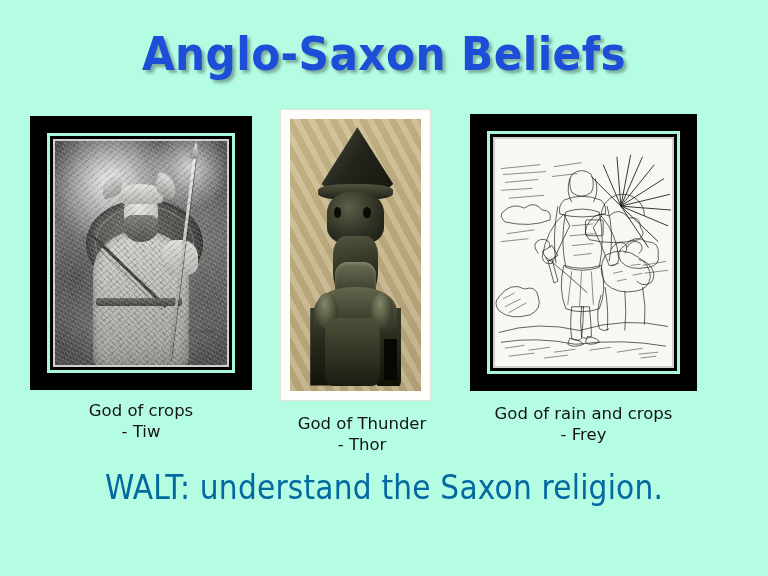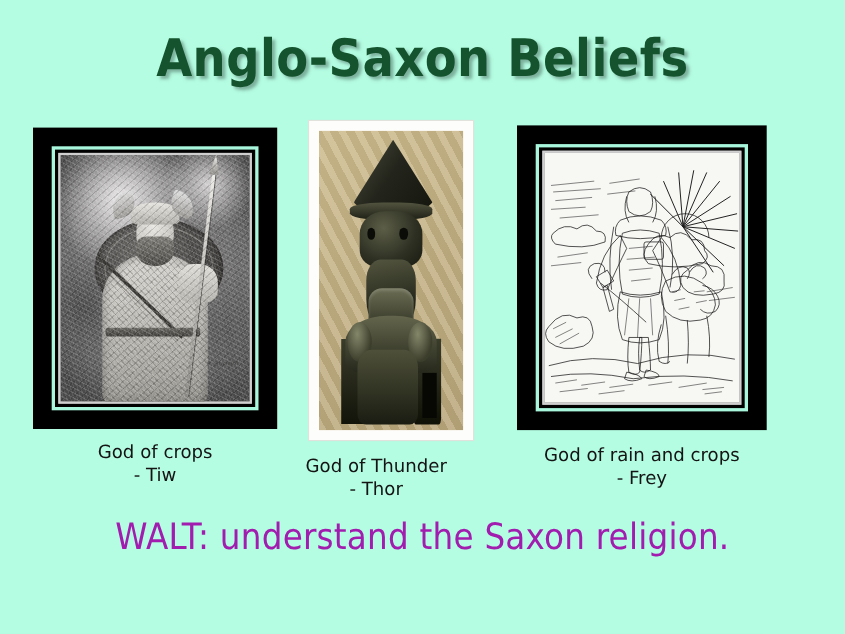--- a/index.html
+++ b/index.html
@@ -25,21 +25,21 @@
   .title {
     position: absolute;
     top: 26px;
     left: 0;
     width: 768px;
     text-align: center;
     font-family: "DejaVu Sans Condensed", "Liberation Sans Narrow", "Liberation Sans", sans-serif;
     font-size: 47px;
     font-weight: 700;
     letter-spacing: 0.4px;
-    color: #14532d;
+    color: #1d4ed8;
     text-shadow: 3px 3px 3px rgba(104,150,132,0.75);
     white-space: nowrap;
   }
 
   
   .frame {
     position: absolute;
     box-sizing: border-box;
   }
 
@@ -346,21 +346,21 @@
 
   
   .walt {
     position: absolute;
     top: 468px;
     left: 0;
     width: 768px;
     text-align: center;
     font-family: "DejaVu Sans Condensed", "Liberation Sans Narrow", "Liberation Sans", sans-serif;
     font-size: 33px;
-    color: #a21caf;
+    color: #0369a1;
     letter-spacing: 0.2px;
     white-space: nowrap;
   }
 </style>
 </head>
 <body>
 
 <div class="slide">
 
   <div class="title">Anglo-Saxon Beliefs</div>
@@ -532,21 +532,21 @@
             </g>
           </svg>
         </div>
       </div>
     </div>
   </div>
 
   <div class="caption" style="left:30px; top:401px; width:222px;">God of crops
 - Tiw</div>
 
-  <div class="caption" style="left:252px; top:414px; width:180px;">God of Thunder
+  <div class="caption" style="left:272px; top:414px; width:180px;">God of Thunder
 - Thor</div>
 
   <div class="caption" style="left:470px; top:404px; width:227px;">God of rain and crops
 - Frey</div>
 
   <div class="walt">WALT: understand the Saxon religion.</div>
 
 </div>
 
 </body></html>

